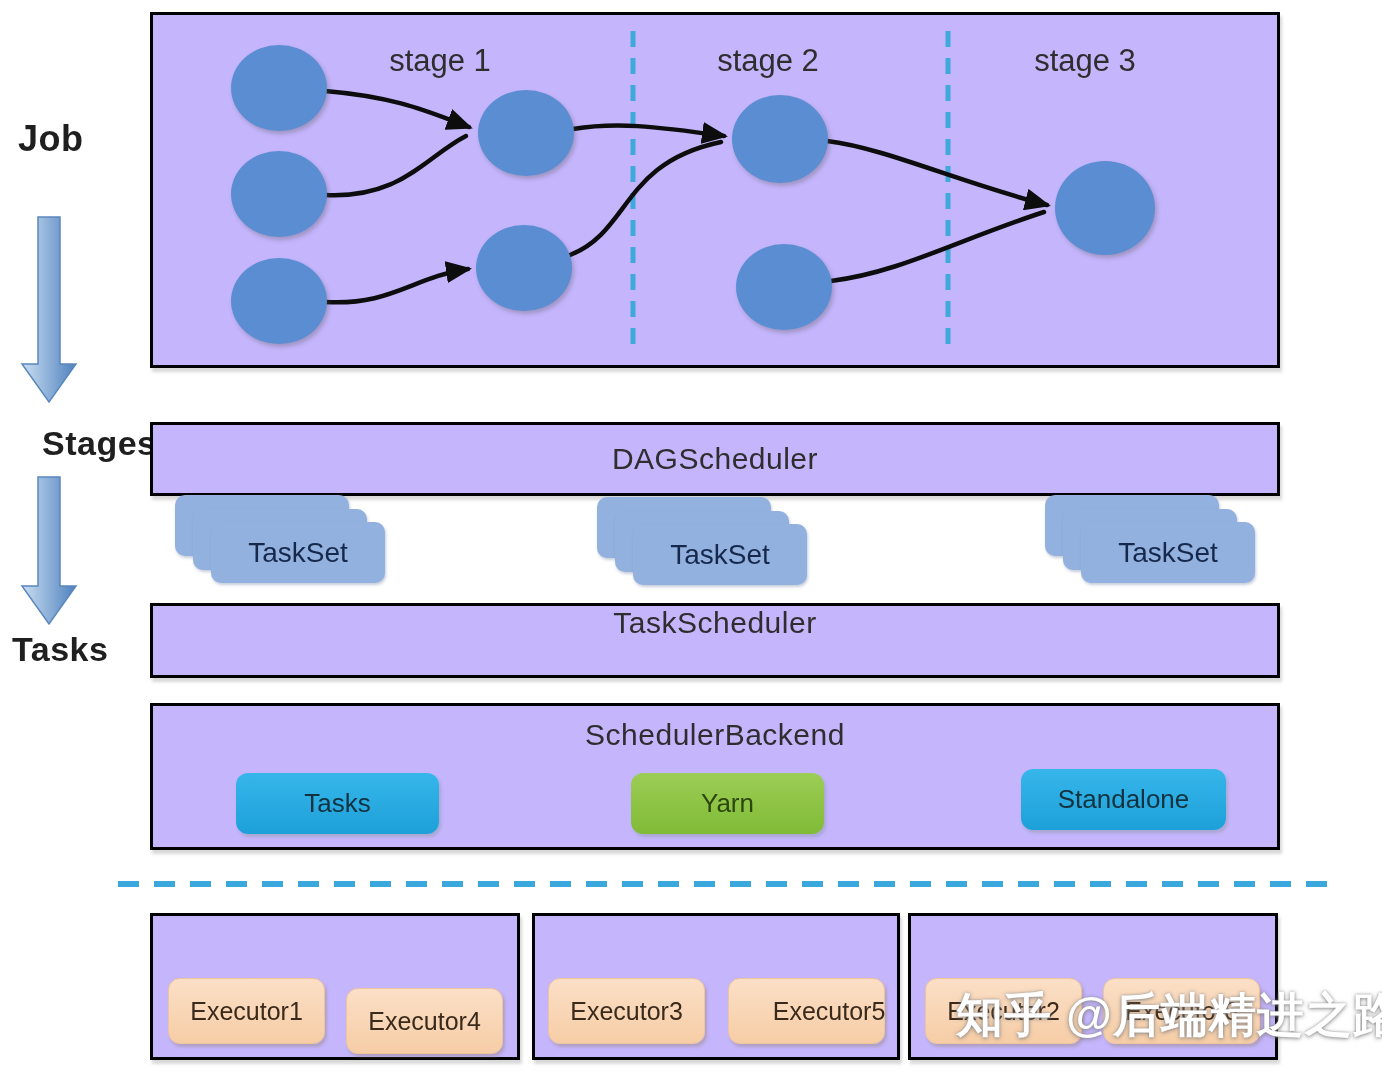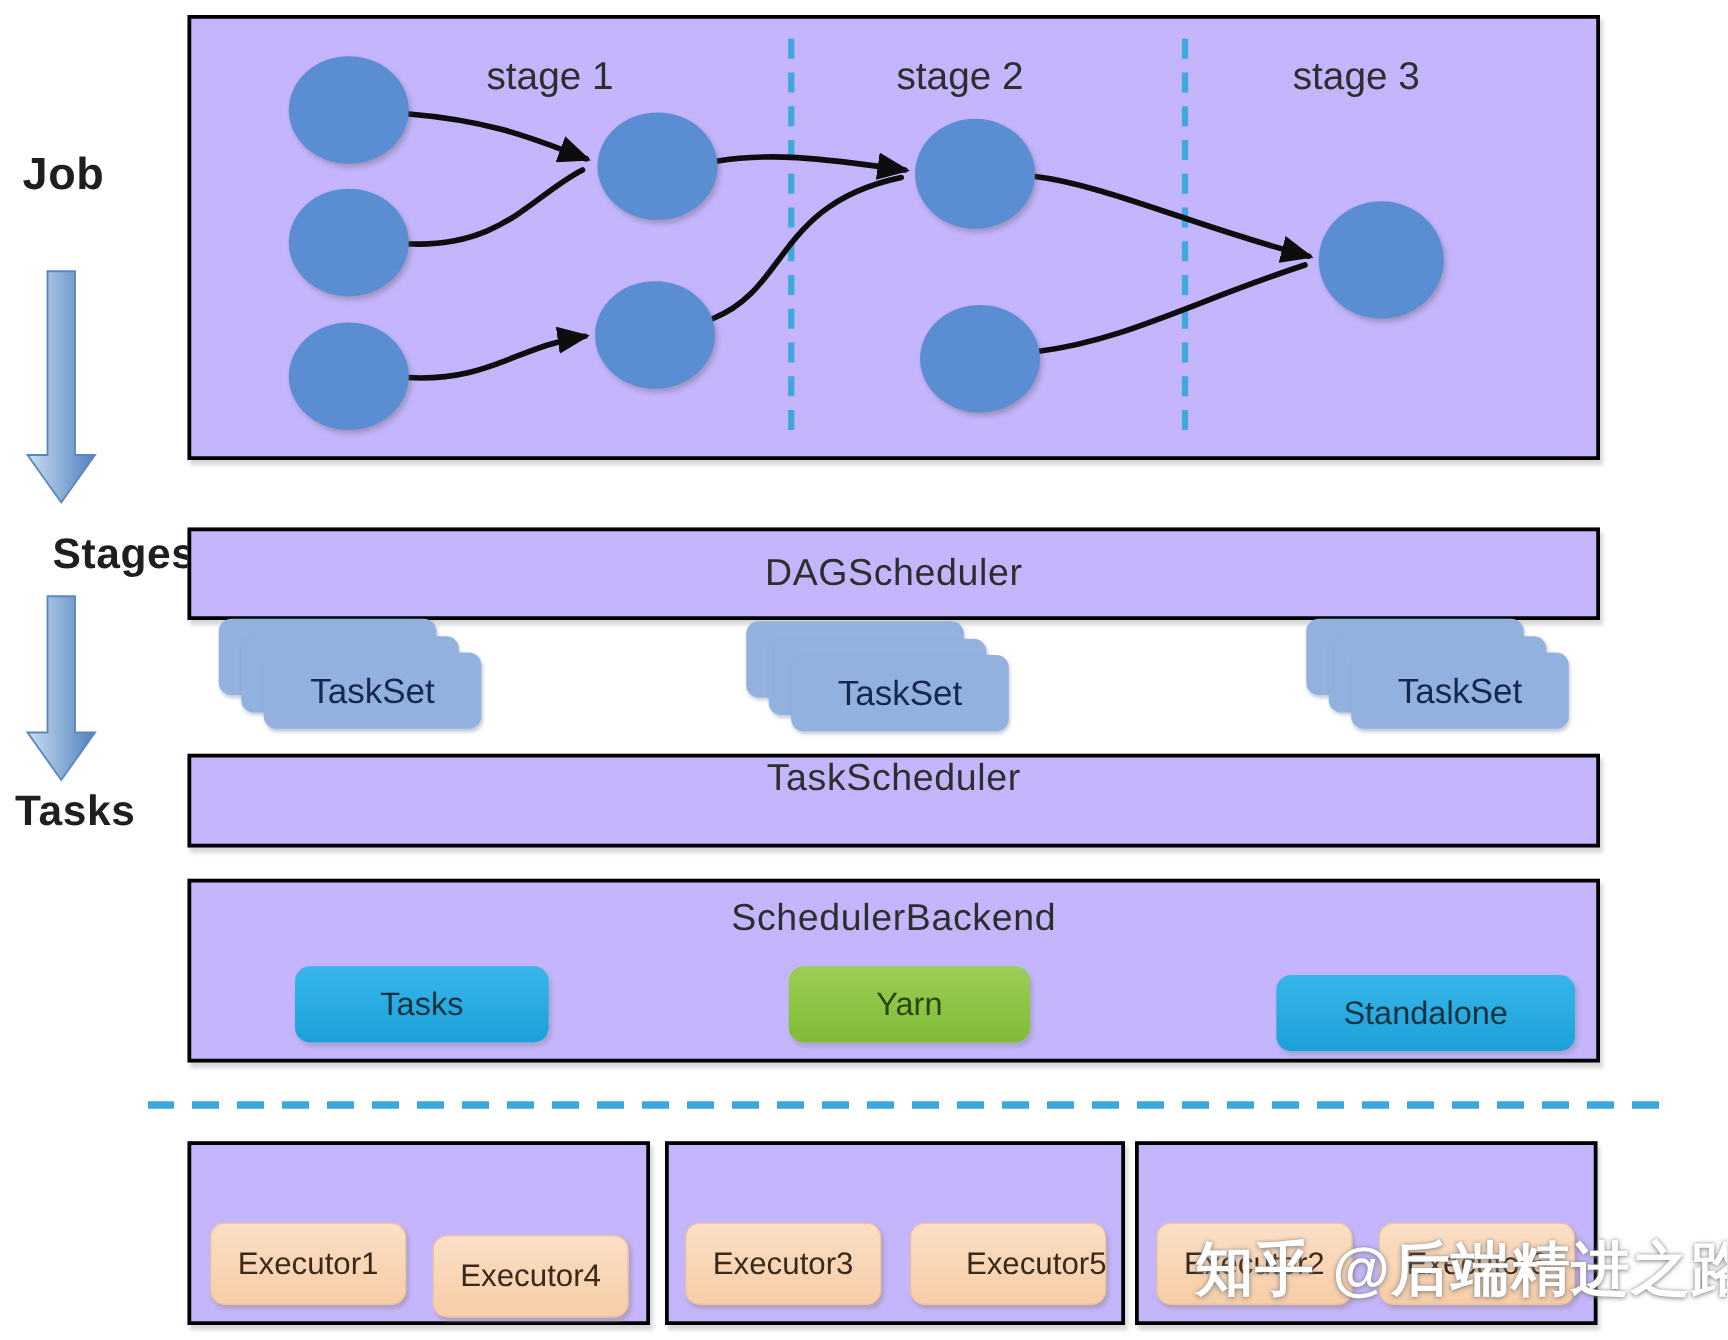--- a/index.html
+++ b/index.html
@@ -150,21 +150,21 @@
 
   <div class="panel" style="left:150px;top:603px;width:1130px;height:75px;display:flex;align-items:flex-start;">
     <div class="bar-title">TaskScheduler</div>
   </div>
 
   <div class="panel" style="left:150px;top:703px;width:1130px;height:147px;">
     <div class="bar-title" style="position:absolute;top:12px;">SchedulerBackend</div>
 
     <div class="backend-btn backend-cyan" style="left:83px;top:67px;width:203px;">Tasks</div>
     <div class="backend-btn backend-green" style="left:478px;top:67px;width:193px;">Yarn</div>
-    <div class="backend-btn backend-cyan" style="left:868px;top:74px;width:239px;">Standalone</div>
+    <div class="backend-btn backend-cyan" style="left:868px;top:63px;width:205px;">Standalone</div>
   </div>
 
   <div class="dashed-sep"></div>
 
   <div class="panel" style="left:150px;top:913px;width:370px;height:147px;">
     <div class="executor-box" style="left:15px;top:62px;">Executor1</div>
     <div class="executor-box" style="left:193px;top:72px;">Executor4</div>
   </div>
 
   <div class="panel" style="left:532px;top:913px;width:368px;height:147px;">

